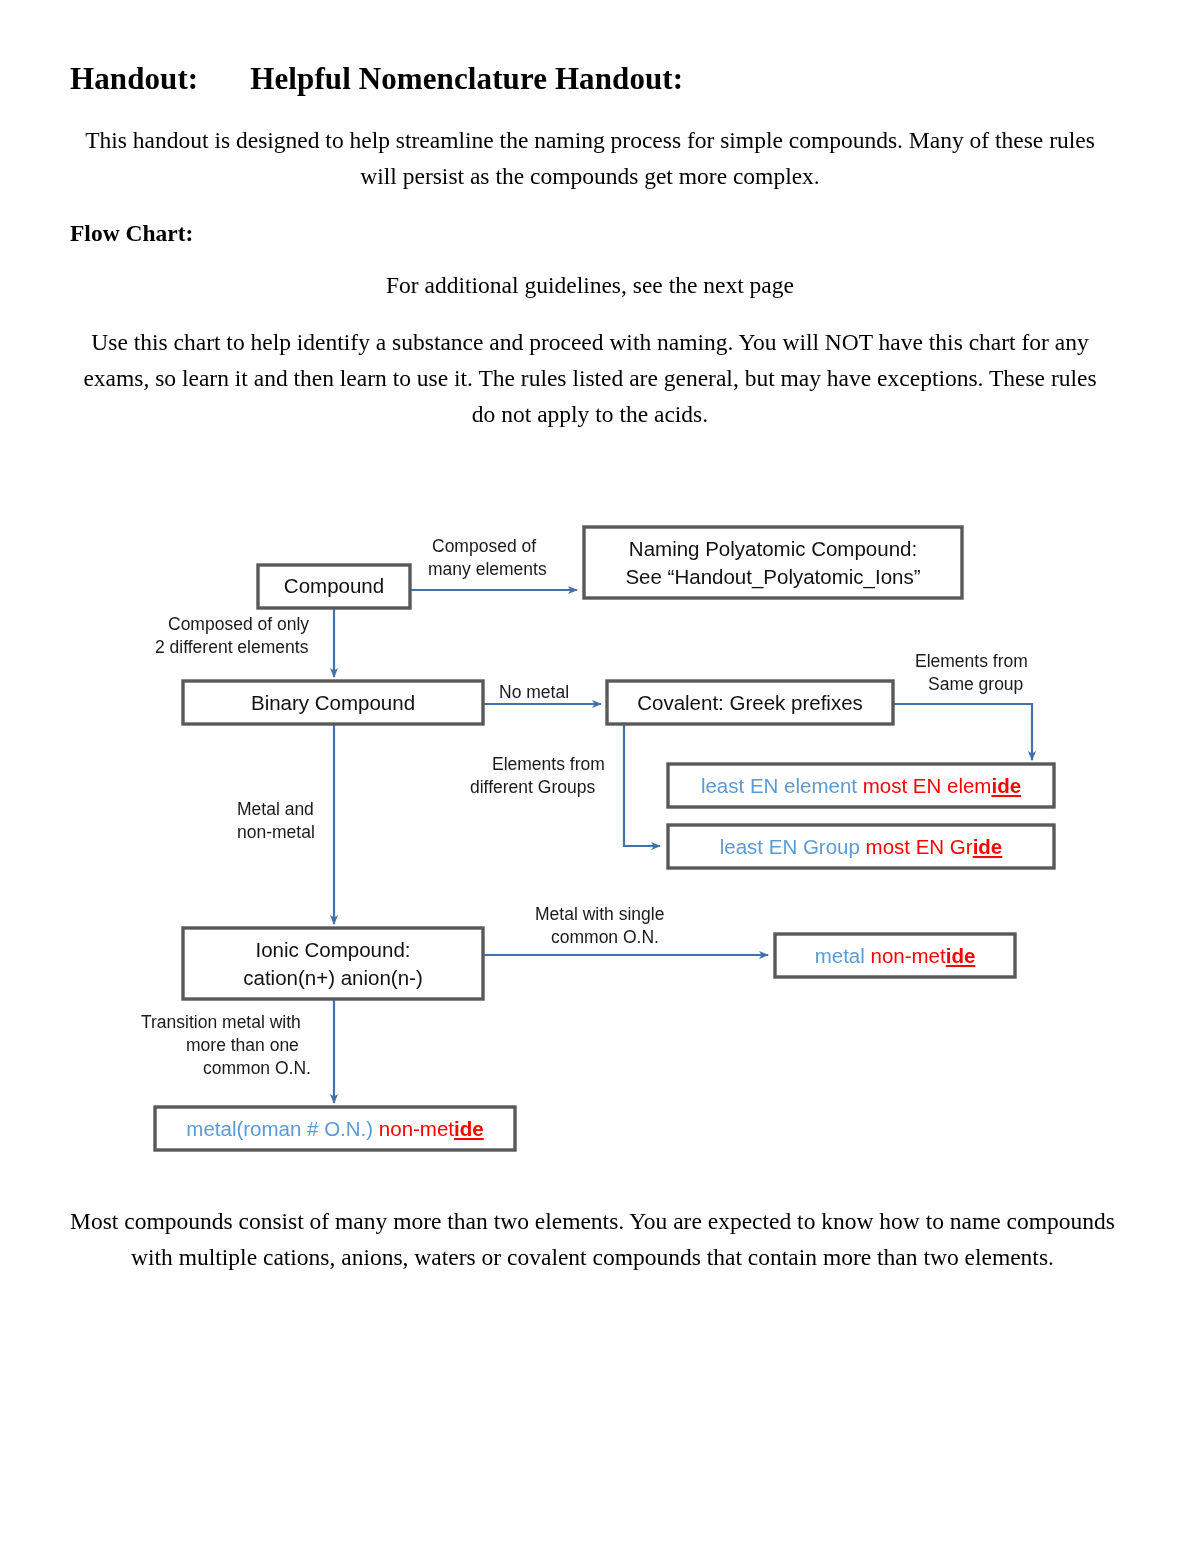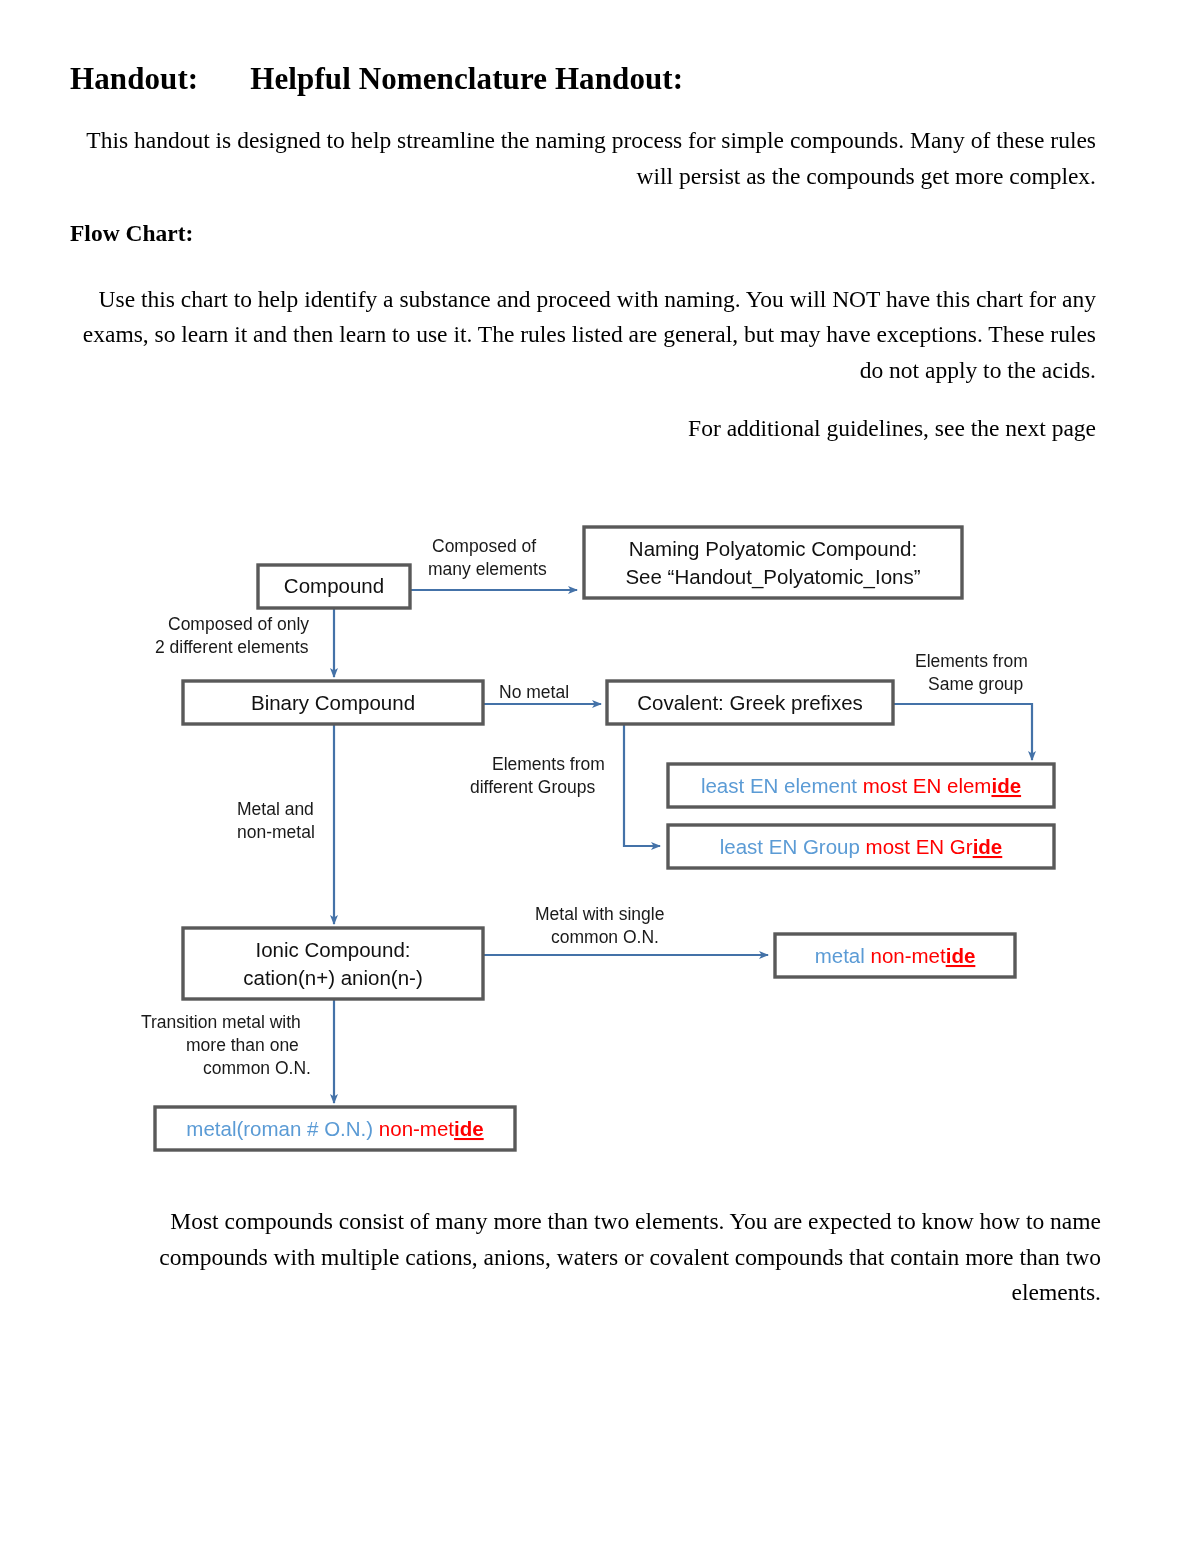--- a/index.html
+++ b/index.html
@@ -32,27 +32,27 @@
     font-weight: bold;
     font-size: 31px;
     line-height: 1.2;
     margin: 0 0 26px 0;
     letter-spacing: 0.1px;
   }
   h1.title .tab-gap { display: inline-block; width: 52px; }
   p.para {
     font-size: 23.5px;
     line-height: 1.52;
-    margin: 0 14px 22px 0;
-    text-align: right;
+    margin: 0 0 22px 0;
+    text-align: center;
   }
   h2.subhead {
     font-size: 23.5px;
     font-weight: bold;
-    margin: 0 0 32px 0;
+    margin: 0 0 18px 0;
     line-height: 1.4;
   }
   .flow-wrap {
     position: absolute;
     left: 0px;
     top: 505px;
     width: 977px;
     height: 680px;
   }
   .flow-wrap svg { display: block; }
@@ -82,23 +82,23 @@
 
 <div class="page">
 
   <div class="doc-body">
     <h1 class="title"><span>Handout:</span><span class="tab-gap"></span><span>Helpful Nomenclature Handout:</span></h1>
 
     <p class="para">This handout is designed to help streamline the naming process for simple compounds.  Many of these rules will persist as the compounds get more complex.</p>
 
     <h2 class="subhead">Flow Chart:</h2>
 
+    <p class="para">For additional guidelines, see the next page</p>
+
     <p class="para">Use this chart to help identify a substance and proceed with naming.  You will NOT have this chart for any exams, so learn it and then learn to use it.  The rules listed are general, but may have exceptions. These rules do not apply to the acids.</p>
-
-    <p class="para">For additional guidelines, see the next page</p>
   </div>
 
   <div class="flow-wrap">
     <svg width="1200" height="680" viewBox="0 0 1200 680" xmlns="http://www.w3.org/2000/svg">
       <defs>
         <marker id="ah" markerWidth="10" markerHeight="8" refX="9" refY="4" orient="auto" markerUnits="userSpaceOnUse">
           <path d="M0,0 L10,4 L0,8 L2.6,4 Z" fill="#4472A8"></path>
         </marker>
       </defs>
 

